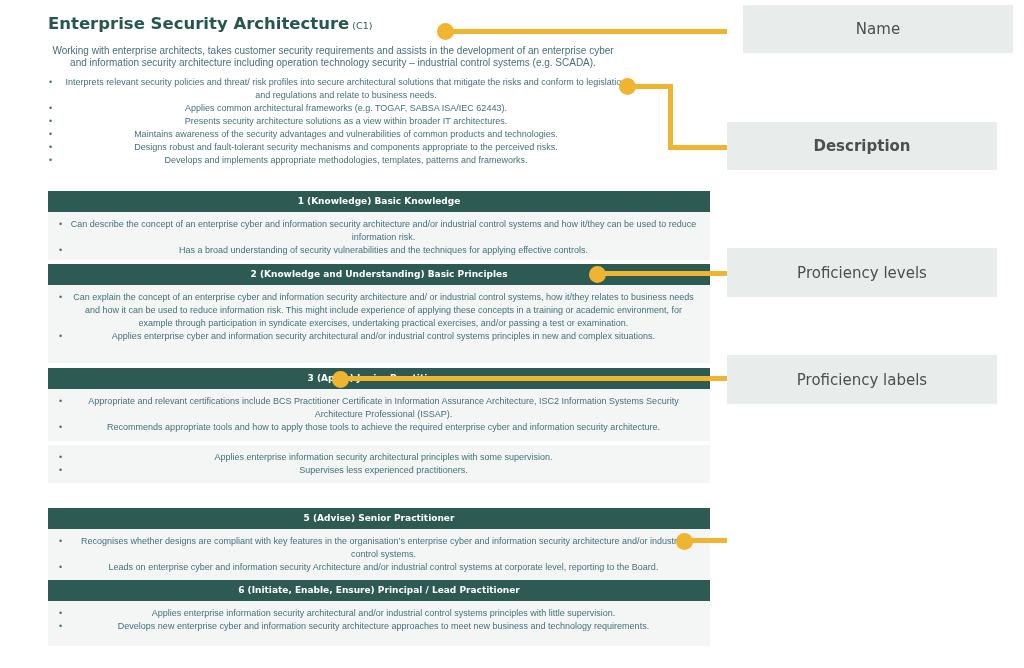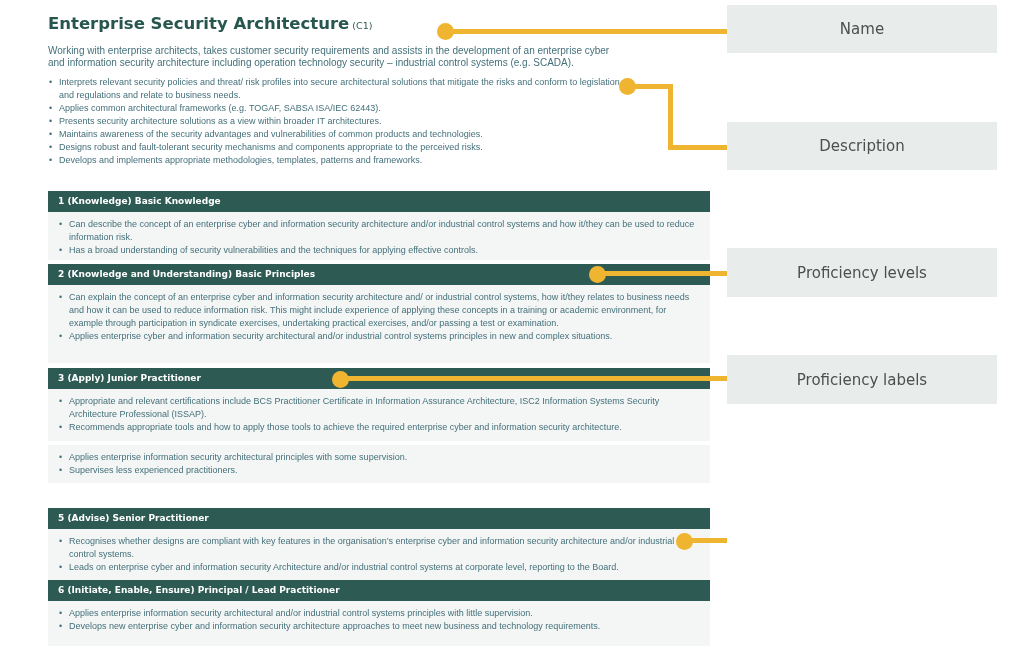--- a/index.html
+++ b/index.html
@@ -4,20 +4,21 @@
 <style>
   * { box-sizing: border-box; margin: 0; padding: 0; }
   html, body { background: #ffffff; }
   .page {
     position: relative;
     width: 1024px;
     height: 668px;
     background: #ffffff;
     font-family: "Liberation Sans", sans-serif;
     overflow: hidden;
+    text-align: center;
   }
 
   
   .title {
     position: absolute;
     left: 48px; top: 14px;
     font-family: "DejaVu Sans", sans-serif;
     font-weight: bold;
     font-size: 16.5px;
     color: #26564e;
@@ -90,22 +91,22 @@
     left: 727px;
     width: 270px;
     background: #e8edec;
     display: flex;
     align-items: center;
     justify-content: center;
     font-family: "DejaVu Sans", sans-serif;
     font-size: 15px;
     color: #4b4f4e;
   }
-  .lb-name        { top: 5px;   height: 48px; }
-  .lb-desc        { top: 122px; height: 48px; }
+  .lb-name        { top: 5px;   height: 48px; margin-left: 16px; }
+  .lb-desc        { top: 122px; height: 48px; font-weight: bold; }
   .lb-levels      { top: 248px; height: 49px; }
   .lb-labels      { top: 355px; height: 49px; }
   .lb-behav       { top: 515px; height: 52px; }
 
   
   .conn { position: absolute; background: #efb531; }
   .dot  {
     position: absolute;
     width: 17px; height: 17px;
     border-radius: 50%;

